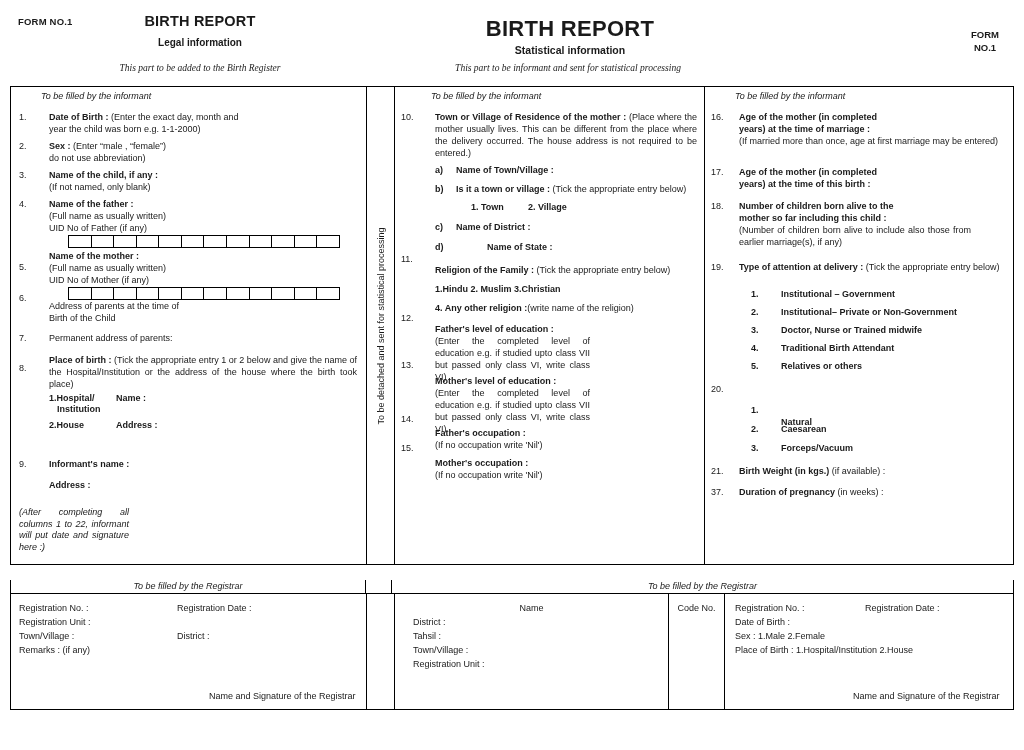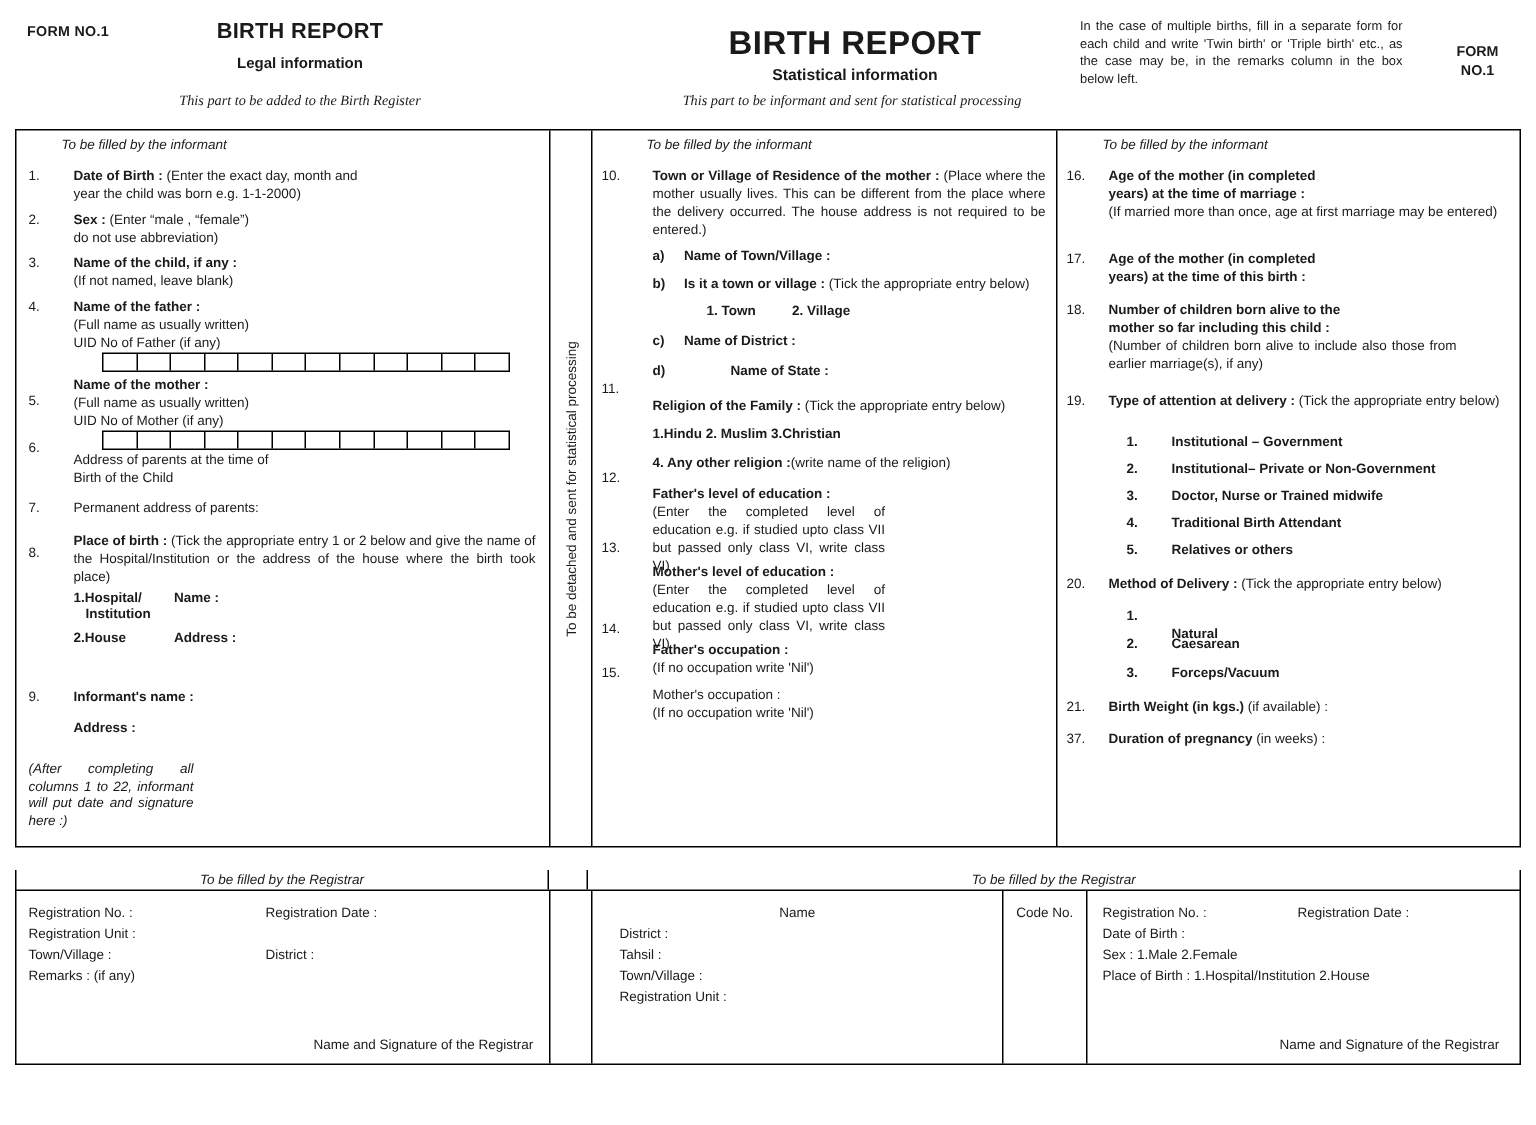--- a/index.html
+++ b/index.html
@@ -113,21 +113,20 @@
 <div class="page">
 
   <div class="header">
     <div class="h-formno">FORM NO.1</div>
     <div class="h-left-title">BIRTH REPORT</div>
     <div class="h-left-sub">Legal information</div>
     <div class="h-left-note">This part to be added to the Birth Register</div>
     <div class="h-mid-title">BIRTH REPORT</div>
     <div class="h-mid-sub">Statistical information</div>
     <div class="h-mid-note">This part to be informant and sent for statistical processing</div>
-    <div class="h-remark">In the case of multiple births, fill in a separate form for each child and write 'Twin birth' or 'Triple birth' etc., as the case may be, in the remarks column in the box below left.</div>
     <div class="h-right-formno">
       <div>FORM</div>
       <div>NO.1</div>
     </div>
   </div>
 
   <div class="body-wrap" style="height:479px;">
 
     <div class="colA">
       <div class="filled-by" style="padding-left:30px;">To be filled by the informant</div>
@@ -140,21 +139,21 @@
 
       <div class="la" style="left:8px; top:53px;">2.</div>
       <div class="la" style="left:38px; top:53px; width:300px;">
         <b class="lbl">Sex :</b><span> (Enter “male , “female”)</span><br>
         <span>do not use abbreviation)</span>
       </div>
 
       <div class="la" style="left:8px; top:82px;">3.</div>
       <div class="la" style="left:38px; top:82px; width:300px;">
         <b class="lbl">Name of the child, if any :</b><br>
-        <span>(If not named, leave blank)</span>
+        <span>(If not named, only blank)</span>
       </div>
 
       <div class="la" style="left:8px; top:111px;">4.</div>
       <div class="la" style="left:38px; top:111px; width:300px;">
         <b class="lbl">Name of the father :</b><br>
         <span>(Full name as usually written)</span><br>
         <span>UID No of Father (if any)</span>
       </div>
       <div class="uid" style="position:absolute; left:57px; top:148px;">
         <div></div>
@@ -262,21 +261,21 @@
 
       <div class="la" style="left:6px; top:272px;">13.</div>
       <div class="la" style="left:40px; top:288px; font-weight:bold;">Mother's level of education :</div>
       <div class="la just" style="left:40px; top:300px; width:155px;">(Enter the completed level of education e.g. if studied upto class VII but passed only class VI, write class VI)</div>
 
       <div class="la" style="left:6px; top:326px;">14.</div>
       <div class="la" style="left:40px; top:340px; font-weight:bold;">Father's occupation :</div>
       <div class="la" style="left:40px; top:352px;">(If no occupation write 'Nil')</div>
 
       <div class="la" style="left:6px; top:355px;">15.</div>
-      <div class="la" style="left:40px; top:370px; font-weight:normal;">Mother's occupation :</div>
+      <div class="la" style="left:40px; top:370px; font-weight:bold;">Mother's occupation :</div>
       <div class="la" style="left:40px; top:382px;">(If no occupation write 'Nil')</div>
     </div>
 
     <div class="colC">
       <div class="filled-by" style="padding-left:30px;">To be filled by the informant</div>
 
       <div class="la" style="left:6px; top:24px;">16.</div>
       <div class="la" style="left:34px; top:24px; width:266px;">
         <b class="lbl">Age of the mother (in completed</b><br>
         <b class="lbl">years) at the time of marriage :</b><br>
@@ -306,23 +305,20 @@
       <div class="la" style="left:46px; top:219px; font-weight:bold;">2.</div>
       <div class="la" style="left:76px; top:219px; font-weight:bold;">Institutional– Private or Non-Government</div>
       <div class="la" style="left:46px; top:237px; font-weight:bold;">3.</div>
       <div class="la" style="left:76px; top:237px; font-weight:bold;">Doctor, Nurse or Trained midwife</div>
       <div class="la" style="left:46px; top:255px; font-weight:bold;">4.</div>
       <div class="la" style="left:76px; top:255px; font-weight:bold;">Traditional Birth Attendant</div>
       <div class="la" style="left:46px; top:273px; font-weight:bold;">5.</div>
       <div class="la" style="left:76px; top:273px; font-weight:bold;">Relatives or others</div>
 
       <div class="la" style="left:6px; top:296px;">20.</div>
-      <div class="la" style="left:34px; top:296px; width:266px;">
-        <b class="lbl">Method of Delivery :</b><span> (Tick the appropriate entry below)</span>
-      </div>
       <div class="la" style="left:46px; top:317px; font-weight:bold;">1.</div>
       <div class="la" style="left:76px; top:329px; font-weight:bold;">Natural</div>
       <div class="la" style="left:46px; top:336px; font-weight:bold;">2.</div>
       <div class="la" style="left:76px; top:336px; font-weight:bold;">Caesarean</div>
       <div class="la" style="left:46px; top:355px; font-weight:bold;">3.</div>
       <div class="la" style="left:76px; top:355px; font-weight:bold;">Forceps/Vacuum</div>
 
       <div class="la" style="left:6px; top:378px;">21.</div>
       <div class="la" style="left:34px; top:378px;">
         <b class="lbl">Birth Weight (in kgs.)</b><span> (if available) :</span>

